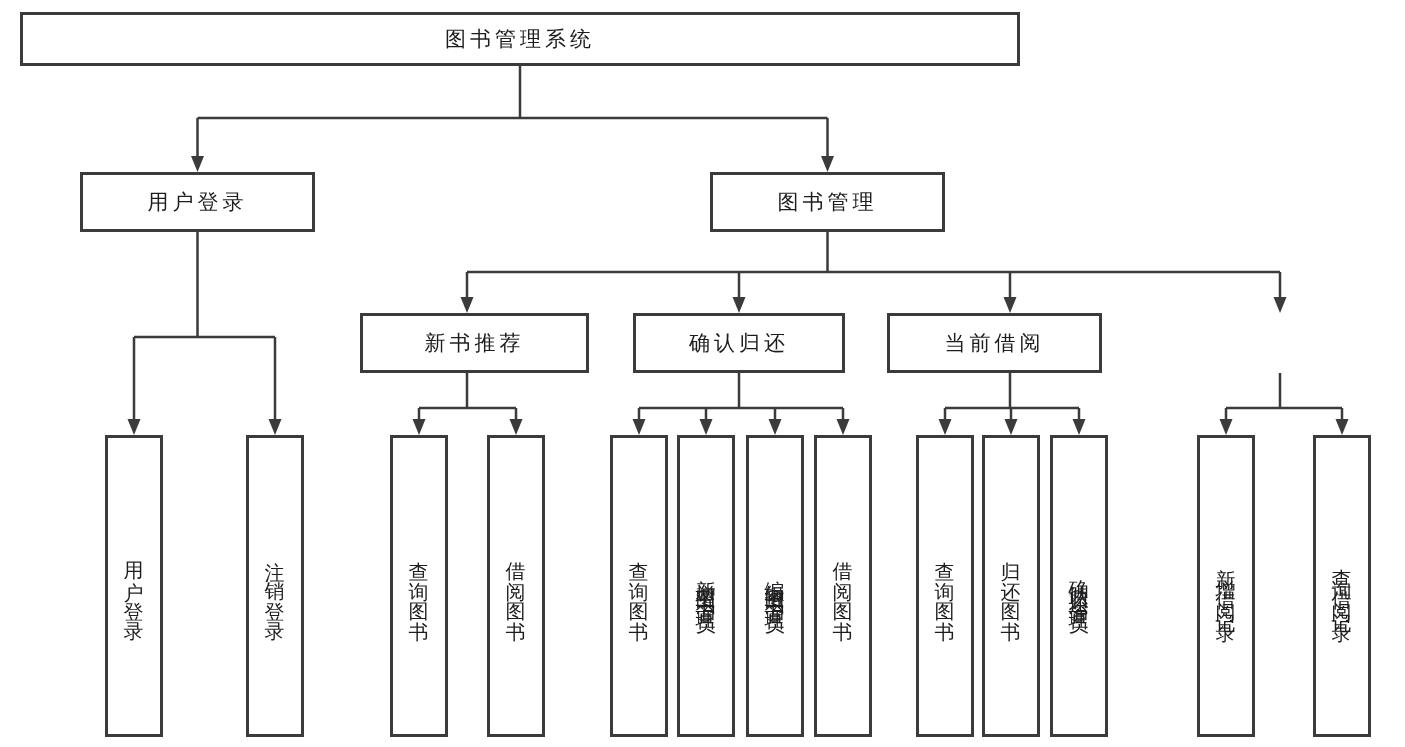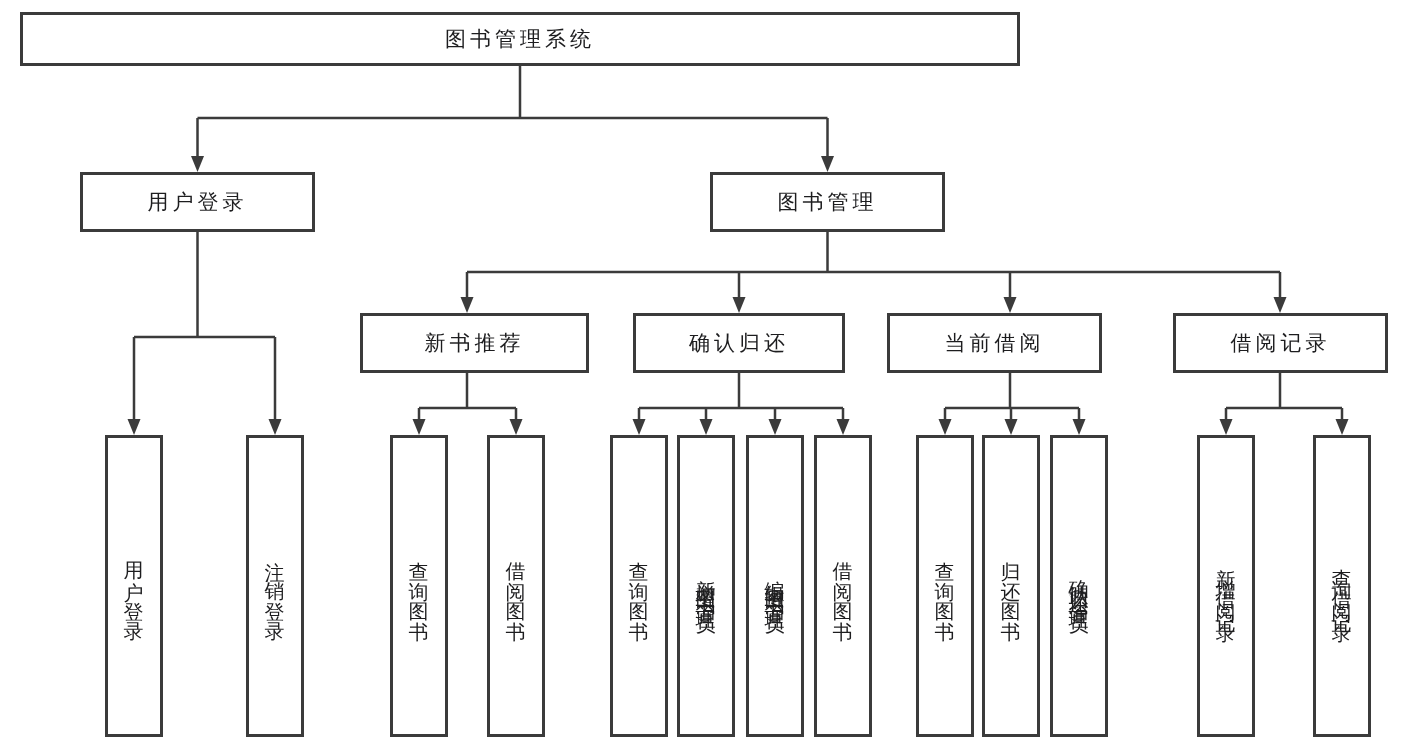--- a/index.html
+++ b/index.html
@@ -128,21 +128,20 @@
   </svg>
 
   <div class="box h" style="left:20px; top:12px; width:1000px; height:54px">图书管理系统</div>
 
   <div class="box h" style="left:80px; top:172px; width:235px; height:60px">用户登录</div>
   <div class="box h" style="left:710px; top:172px; width:235px; height:60px">图书管理</div>
 
   <div class="box h" style="left:360px; top:313px; width:229px; height:60px">新书推荐</div>
   <div class="box h" style="left:633px; top:313px; width:212px; height:60px">确认归还</div>
   <div class="box h" style="left:887px; top:313px; width:215px; height:60px">当前借阅</div>
-  <div class="box h" style="left:1173px; top:313px; width:215px; height:60px">借阅记录</div>
 
   <div class="box v vt-4" style="left:105px; top:435px; width:58px; height:302px">用户登录</div>
   <div class="box v vt-4" style="left:246px; top:435px; width:58px; height:302px">注销登录</div>
 
   <div class="box v vt-4" style="left:390px; top:435px; width:58px; height:302px">查询图书</div>
   <div class="box v vt-4" style="left:487px; top:435px; width:58px; height:302px">借阅图书</div>
 
   <div class="box v vt-4" style="left:610px; top:435px; width:58px; height:302px">查询图书</div>
   <div class="box v vt-9" style="left:677px; top:435px; width:58px; height:302px">新增图书（管理员）</div>
   <div class="box v vt-9" style="left:746px; top:435px; width:58px; height:302px">编辑图书（管理员）</div>

